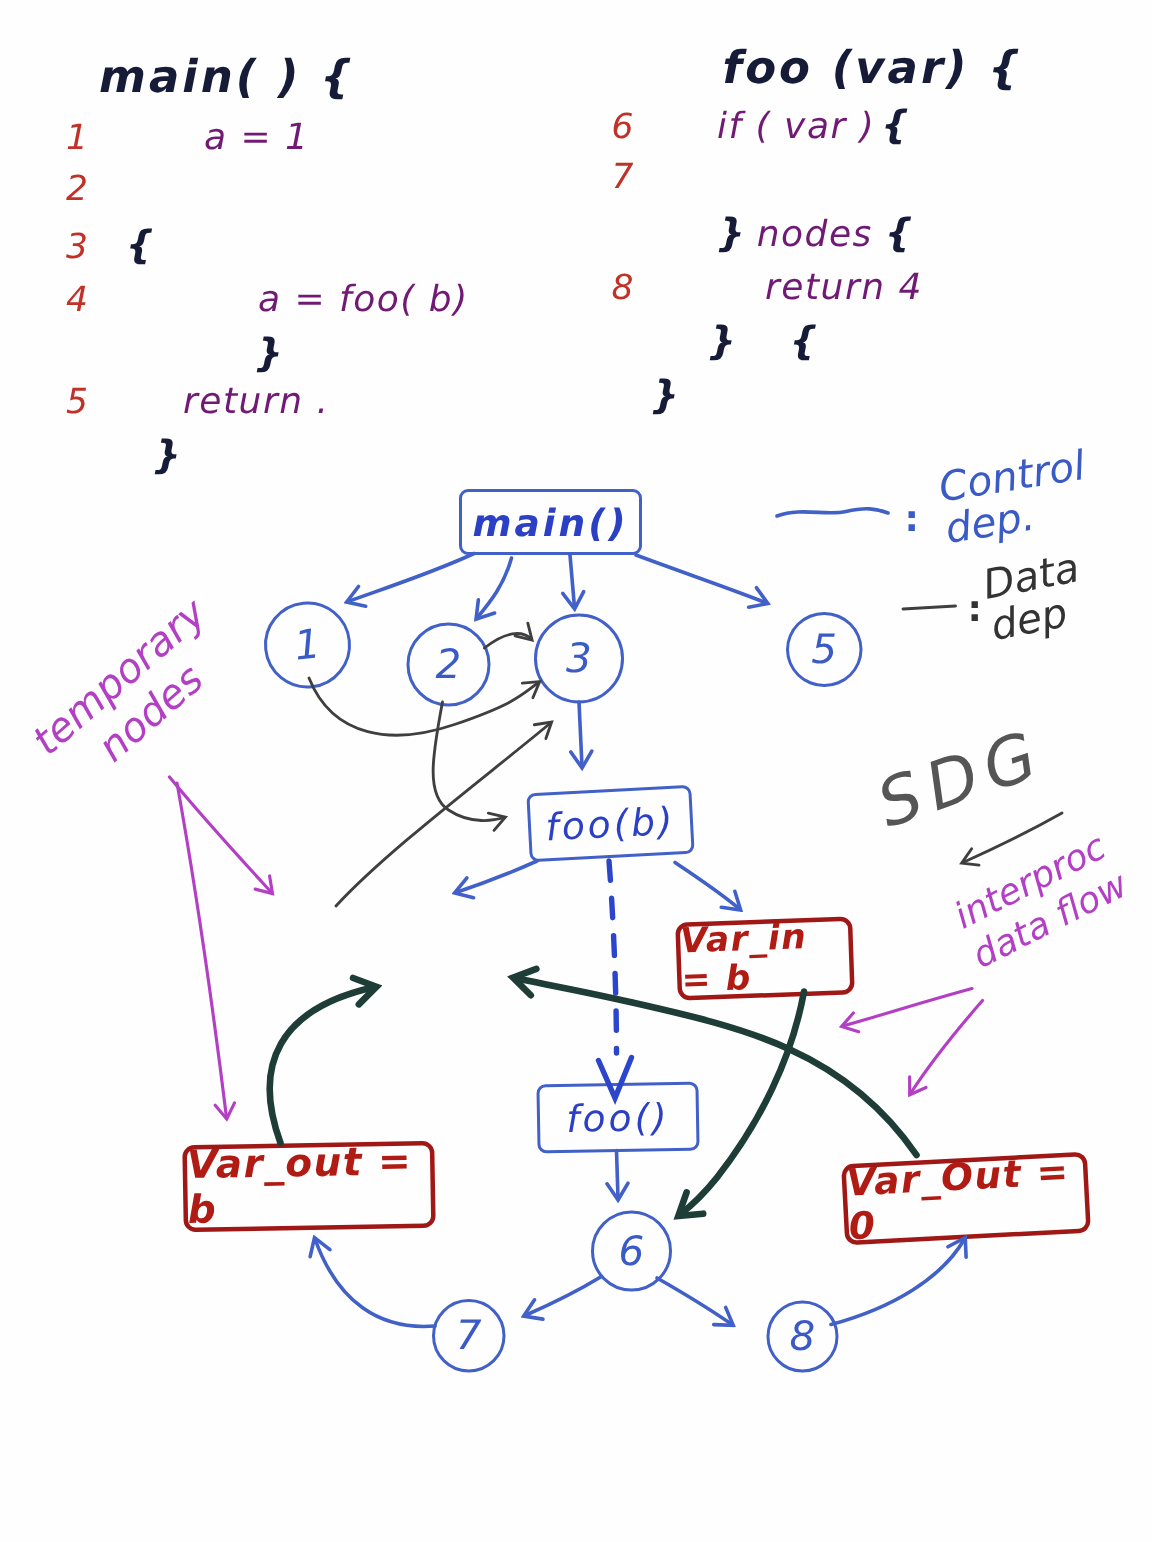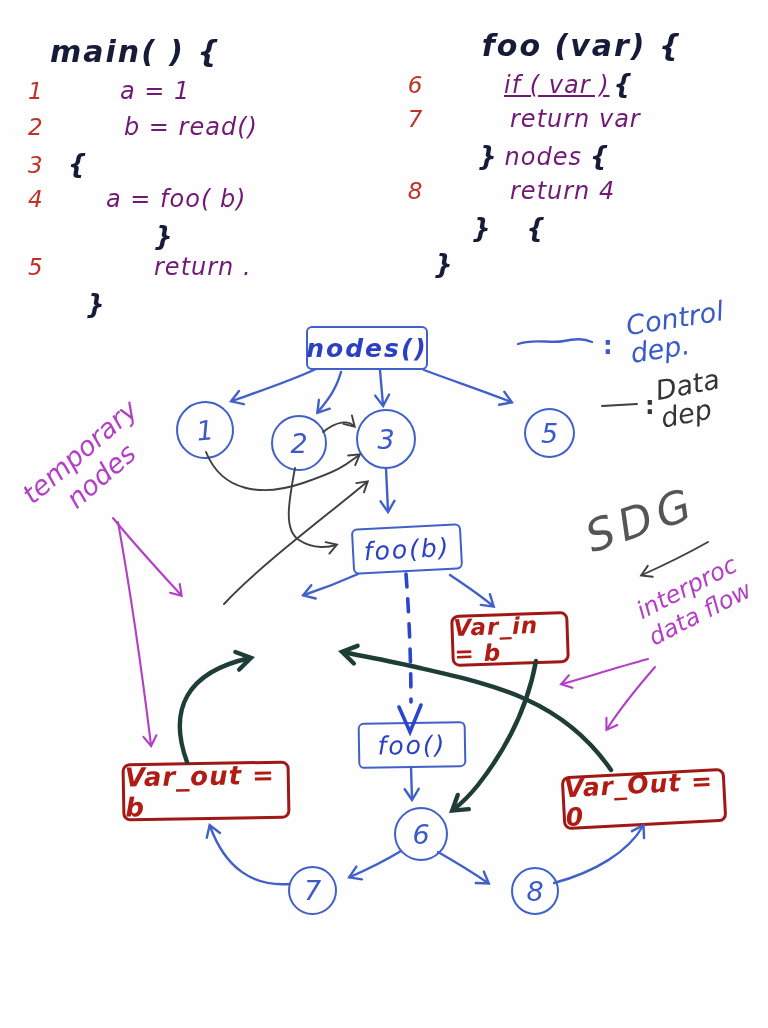--- a/index.html
+++ b/index.html
@@ -35,62 +35,60 @@
   .note-purple{color:#b23fc4;font-style:italic;line-height:1.2;}
   .legend-label{font-style:italic;line-height:1.05;}
   .colon{font-size:24px;font-weight:bold;}
   #svg-layer{position:absolute;left:0;top:0;pointer-events:none;}
 </style>
 </head>
 <body>
 
 <div id="canvas">
 
-  <div class="abs code-block" style="left:28px;top:34px;width:350px;font-style:italic;">
+  <div class="abs code-block" style="left:44px;top:34px;width:350px;font-style:italic;">
     <div class="code-title" style="padding-left:22px;margin-bottom:8px;">main( ) {</div>
     <div class="code-row">
       <span class="lnum">1</span>
       <span class="ctext" style="margin-left:58px;">a = 1</span>
     </div>
     <div class="code-row">
       <span class="lnum">2</span>
-      <span class="ctext" style="margin-left:62px;">b = read()</span>
     </div>
     <div class="code-row">
       <span class="lnum">3</span>
       <span class="cpost" style="margin-left:6px;">{</span>
     </div>
     <div class="code-row">
       <span class="lnum">4</span>
-      <span class="ctext" style="margin-left:44px;">a = foo( b)</span>
+      <span class="ctext" style="margin-left:94px;">a = foo( b)</span>
     </div>
     <div class="code-row" style="height:32px;">
       <span class="lnum"></span>
       <span class="cpost" style="margin-left:92px;">}</span>
     </div>
     <div class="code-row">
       <span class="lnum">5</span>
-      <span class="ctext" style="margin-left:92px;">return .</span>
+      <span class="ctext" style="margin-left:44px;">return .</span>
     </div>
     <div class="code-row">
       <span class="lnum"></span>
       <span class="cpost" style="margin-left:24px;">}</span>
     </div>
   </div>
 
   <div class="abs code-block" style="left:398px;top:28px;width:340px;text-align:center;">
     <div class="code-title" style="padding-left:28px;margin-bottom:6px;">foo (var) {</div>
     <div class="code-row">
       <span class="lnum">6</span>
-      <span class="ctext" style="margin-left:72px;text-decoration:underline;">if ( var )</span>
+      <span class="ctext" style="margin-left:46px;">if ( var )</span>
       <span class="cpost" style="margin-left:4px;">{</span>
     </div>
     <div class="code-row">
       <span class="lnum">7</span>
-      <span class="ctext" style="margin-left:78px;">return var</span>
     </div>
     <div class="code-row">
       <span class="lnum"></span>
       <span class="cpre" style="margin-left:46px;">}</span>
       <span class="ctext" style="margin-left:8px;">nodes</span>
       <span class="cpost" style="margin-left:8px;">{</span>
     </div>
     <div class="code-row">
       <span class="lnum">8</span>
       <span class="ctext" style="margin-left:78px;">return 4</span>
@@ -99,21 +97,21 @@
       <span class="lnum"></span>
       <span class="cpre" style="margin-left:40px;">}</span>
       <span class="cpost" style="margin-left:36px;">{</span>
     </div>
     <div class="code-row">
       <span class="lnum"></span>
       <span class="cpre" style="margin-left:2px;">}</span>
     </div>
   </div>
 
-  <div class="abs blue-box" style="left:306px;top:326px;width:118px;height:40px;font-weight:bold;">nodes()</div>
+  <div class="abs blue-box" style="left:306px;top:326px;width:118px;height:40px;font-weight:bold;">main()</div>
 
   <div class="abs circle-node" style="left:176px;top:401px;width:54px;height:54px;transform:rotate(-6deg);">1</div>
   <div class="abs circle-node" style="left:271px;top:415px;width:52px;height:52px;">2</div>
   <div class="abs circle-node" style="left:356px;top:409px;width:56px;height:56px;">3</div>
   <div class="abs circle-node" style="left:524px;top:408px;width:47px;height:46px;">5</div>
 
   <div class="abs blue-box" style="left:352px;top:526px;width:106px;height:42px;transform:rotate(-3deg);">foo(b)</div>
 
   <div class="abs red-box" style="left:451px;top:613px;width:112px;height:46px;transform:rotate(-2deg);">Var_in = b</div>
 

